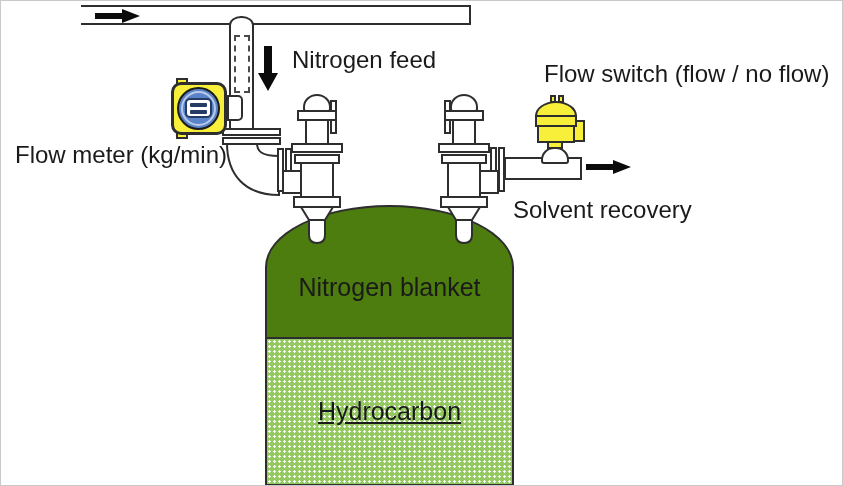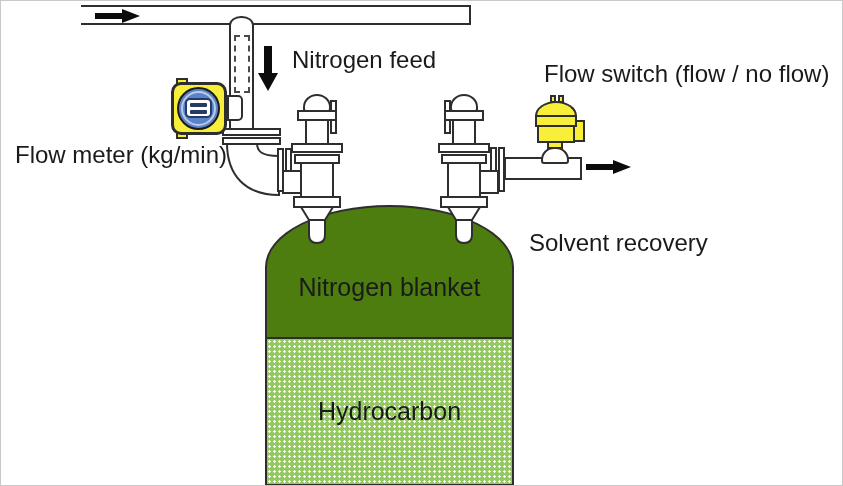--- a/index.html
+++ b/index.html
@@ -69,21 +69,21 @@
     border-radius:124px 124px 0 0 / 62px 62px 0 0;z-index:1;}
   .liquid{position:absolute;left:0;right:0;bottom:0;height:147px;box-sizing:border-box;
     border-top:2px solid var(--line,#2e2e2e);
     background-color:var(--liquid-green,#94c961);
     background-image:radial-gradient(circle,rgba(255,255,255,.95) 1px,transparent 1.45px);
     background-size:5px 5px;}
   .arrow-svg{position:absolute;z-index:9;}
   .lbl-nfeed{left:291px;top:45px;}
   .lbl-fmeter{left:14px;top:140px;}
   .lbl-fswitch{left:543px;top:59px;}
-  .lbl-solvent{left:528px;top:195px;margin-top:33px;}
+  .lbl-solvent{left:512px;top:195px;}
 </style>
 </head>
 <body>
 
 <div class="canvas">
 
   <div class="abs pipe-top"></div>
   <svg class="arrow-svg" style="left:94px;top:7px;" width="46" height="16" viewBox="0 0 46 16">
     <path d="M0 5 H27 V1 L45 8 L27 15 V11 H0 Z" fill="#0b0b0b"></path>
   </svg>
@@ -160,21 +160,21 @@
   <svg class="arrow-svg" style="left:256px;top:45px;" width="22" height="46" viewBox="0 0 22 46">
     <path d="M7 0 H15 V27 H21 L11 45 L1 27 H7 Z" fill="#0b0b0b"></path>
   </svg>
   <svg class="arrow-svg" style="left:585px;top:158px;" width="46" height="16" viewBox="0 0 46 16">
     <path d="M0 5 H27 V1 L45 8 L27 15 V11 H0 Z" fill="#0b0b0b"></path>
   </svg>
 
   <div class="abs tank">
     <div class="tank-label" style="top:66px;">Nitrogen blanket</div>
     <div class="liquid">
-      <div class="tank-label" style="top:58px;">Hydrocarbon</div>
+      <div class="tank-label" style="top:58px;text-decoration:underline;">Hydrocarbon</div>
     </div>
   </div>
 
   <div class="label lbl-nfeed">Nitrogen feed</div>
   <div class="label lbl-fswitch">Flow switch (flow / no flow)</div>
   <div class="label lbl-fmeter">Flow meter (kg/min)</div>
   <div class="label lbl-solvent">Solvent recovery</div>
 
 </div>
 

